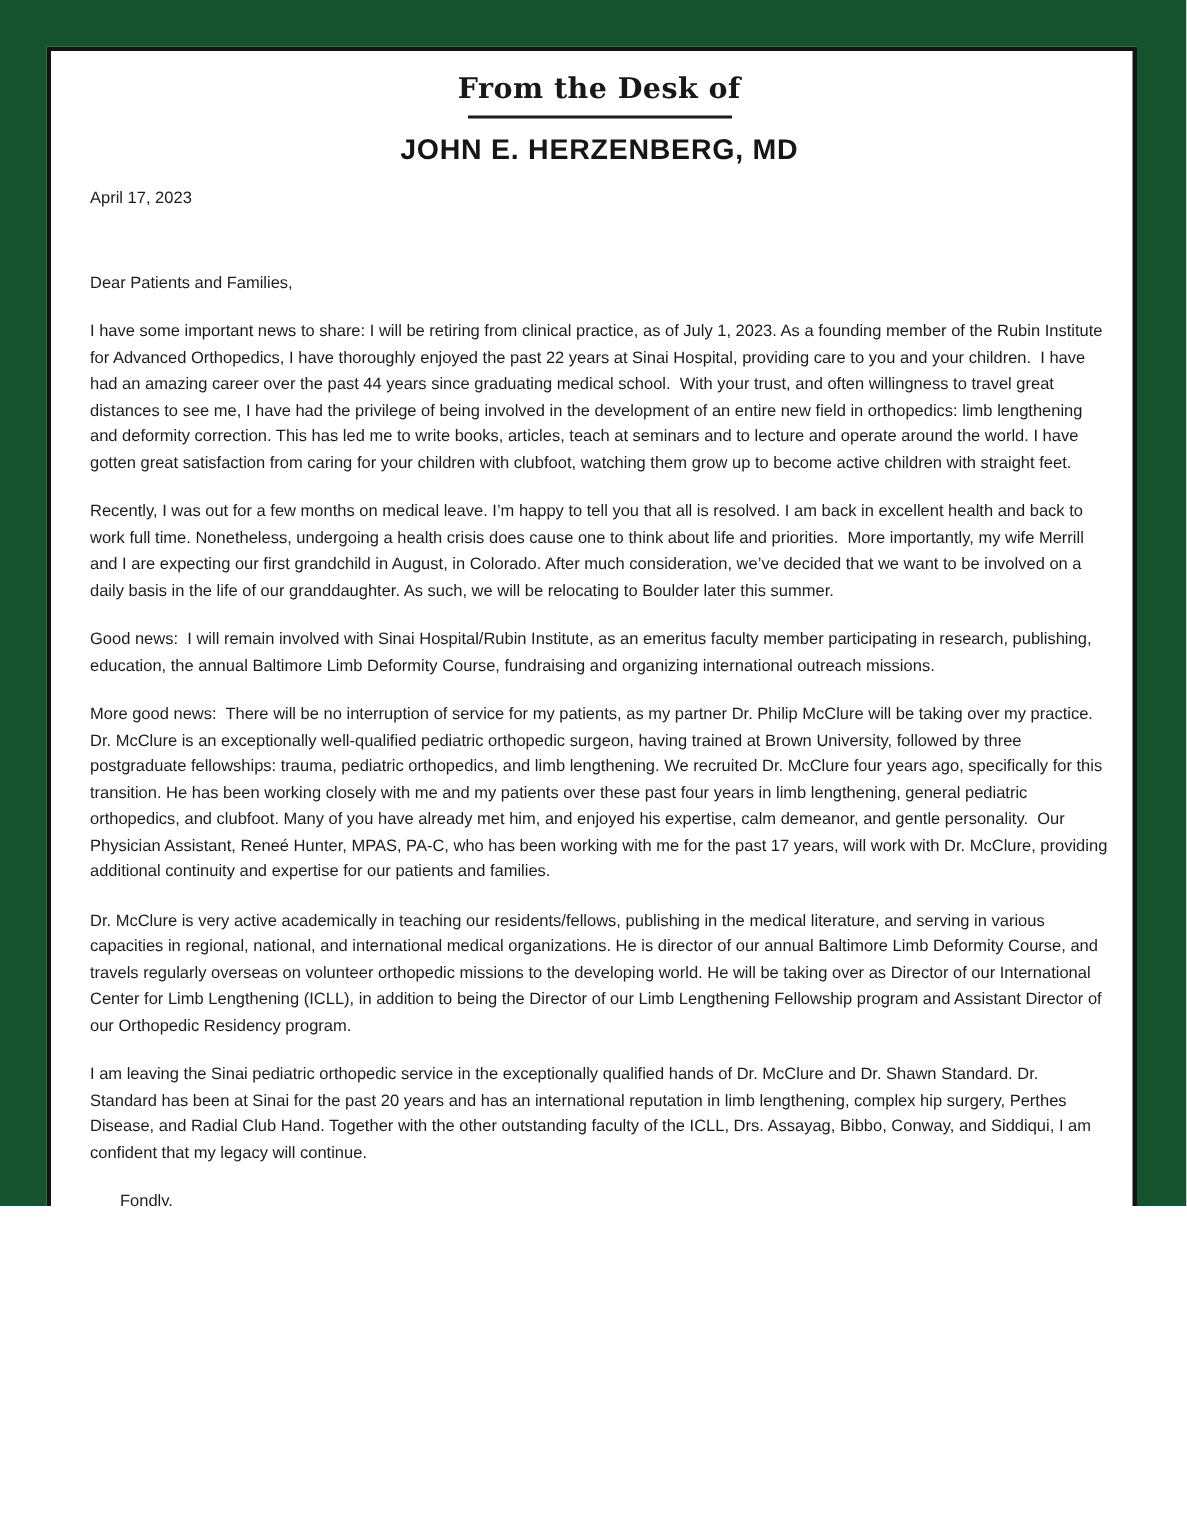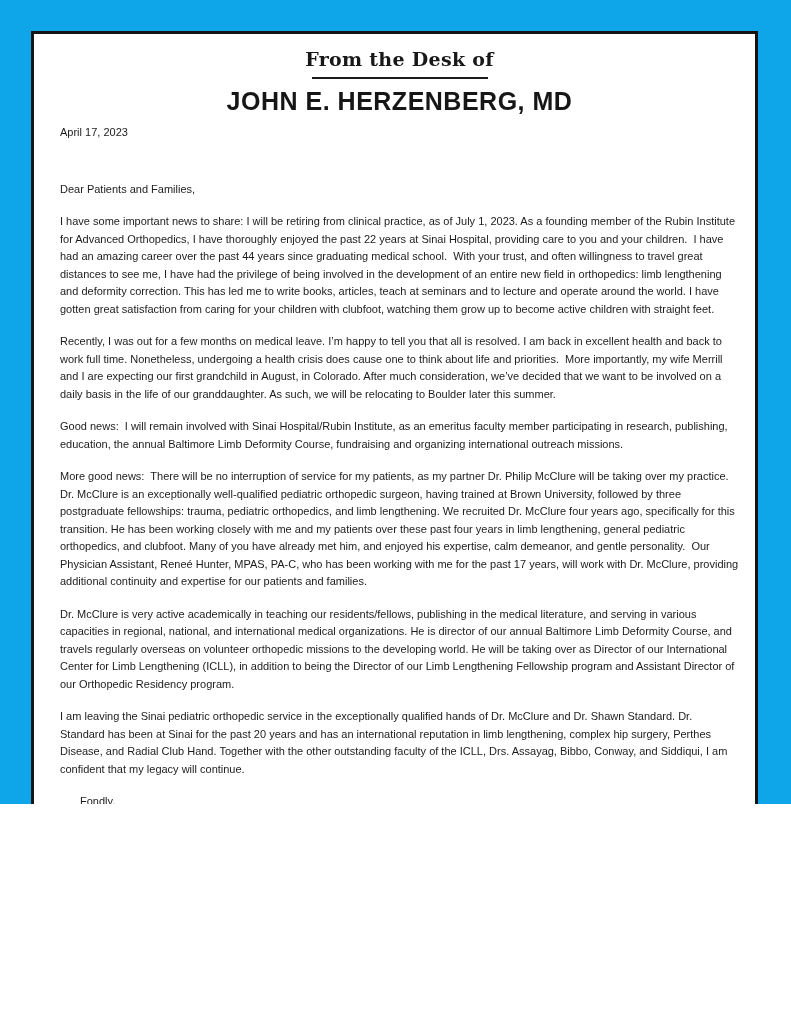--- a/index.html
+++ b/index.html
@@ -4,21 +4,21 @@
 <style>
   html, body {
     margin: 0;
     padding: 0;
     background: #ffffff;
   }
   .canvas {
     position: relative;
     width: 791px;
     height: 804px;
-    background: #0ea5e9;
+    background: #14532d;
     overflow: hidden;
     font-family: "Liberation Sans", sans-serif;
     color: #1c1c1c;
   }
   .page {
     position: absolute;
     left: 31px;
     top: 31px;
     width: 727px;
     height: 961px;
@@ -43,21 +43,21 @@
   .rule {
     width: 176px;
     height: 2px;
     background: #1a1a1a;
     margin: 5px auto 0 auto;
   }
   .author {
     margin-top: 7px;
     font-family: "Liberation Sans", sans-serif;
     font-weight: 700;
-    font-size: 25px;
+    font-size: 19px;
     line-height: 30px;
     letter-spacing: 0.5px;
     color: #161616;
   }
   .bodytext {
     font-size: 11px;
     line-height: 17.5px;
   }
   .date {
     margin-top: 8px;

